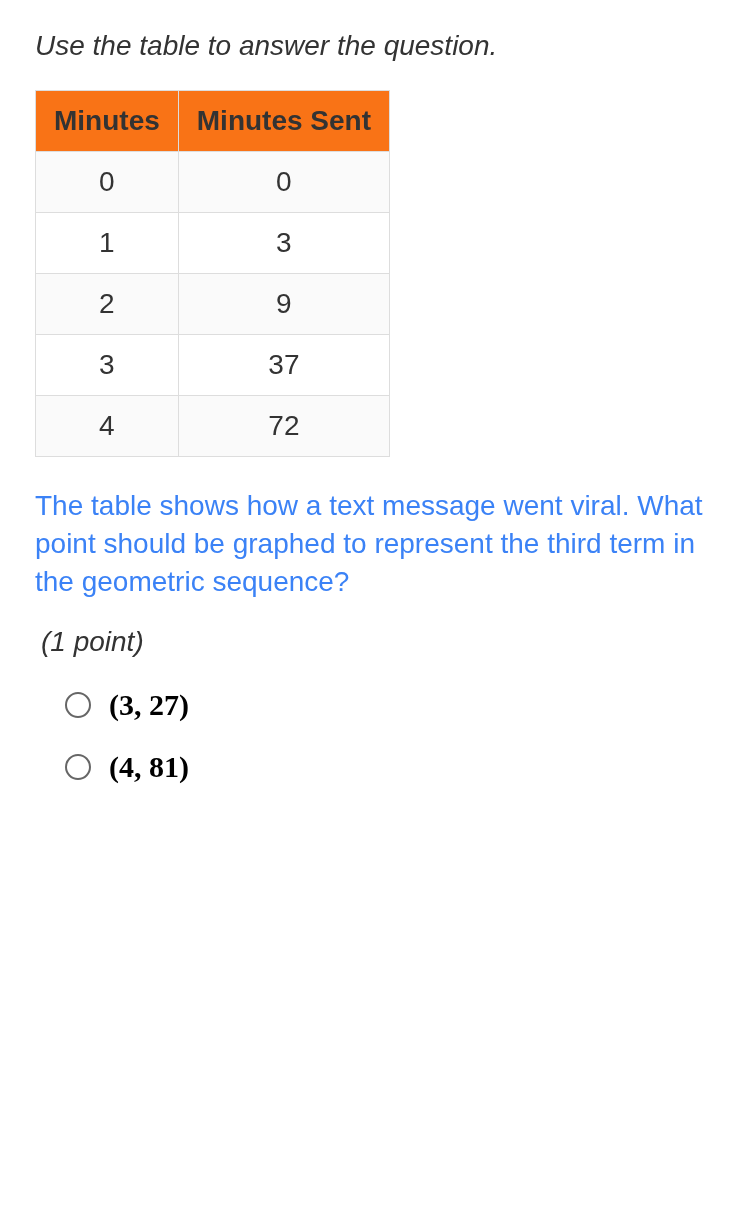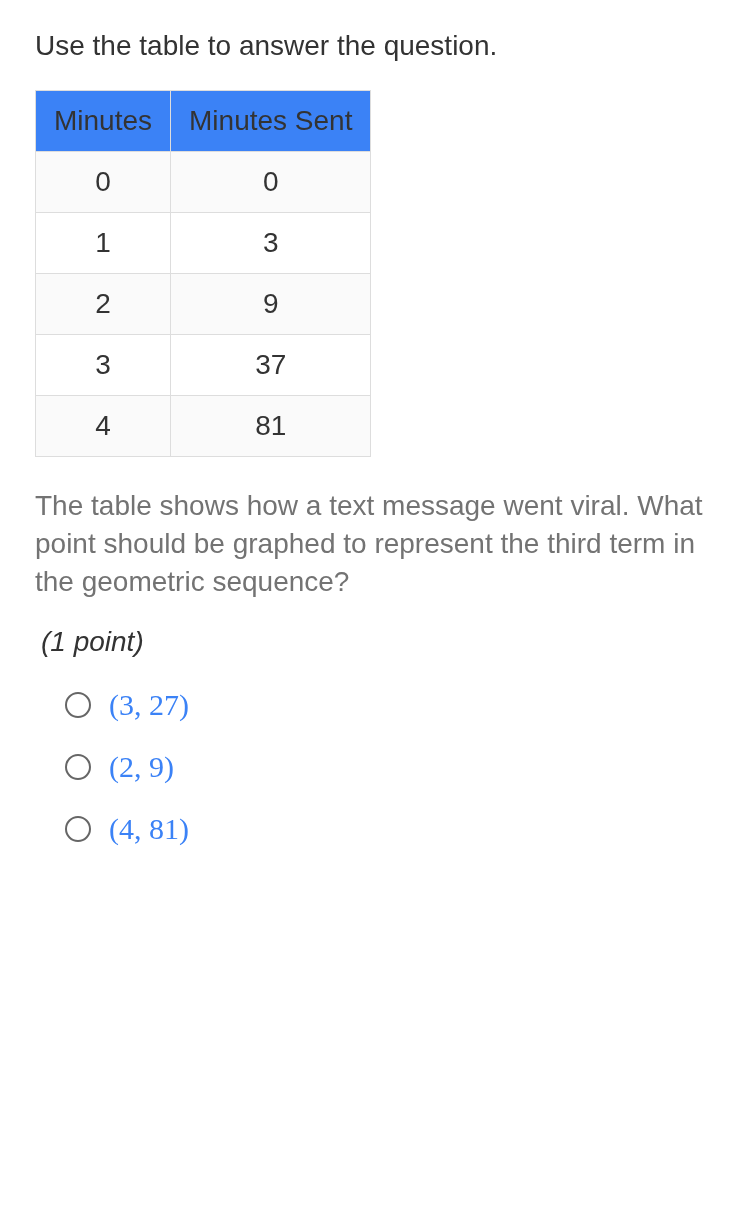--- a/index.html
+++ b/index.html
@@ -8,49 +8,50 @@
   body {
     font-family: Arial, Helvetica, sans-serif;
     font-size: 28px;
     color: #333;
     margin: 0;
     padding: 30px 35px;
     width: 753px;
     background: #fff;
   }
   .instruction {
+    font-style: italic;
     margin-bottom: 28px;
     color: #333;
   }
   table.data-table {
     border-collapse: collapse;
     margin-bottom: 30px;
   }
   table.data-table th,
   table.data-table td {
     border: 1px solid #ddd;
     padding: 14px 18px;
     text-align: center;
     font-size: 28px;
     color: #333;
   }
   table.data-table th {
-    background: #3b82f6;
-    font-weight: normal;
+    background: #f97316;
+    font-weight: bold;
   }
   table.data-table tr:nth-child(odd) td {
     background: #fafafa;
   }
   table.data-table tr:nth-child(even) td {
     background: #fff;
   }
   .question-text {
     margin-bottom: 26px;
     line-height: 1.35;
-    color: #737373;
+    color: #3b82f6;
   }
   .points {
     font-style: italic;
     margin-bottom: 30px;
     padding-left: 6px;
     margin-top: 16px;
   }
   .options {
     padding-left: 30px;
   }
@@ -64,21 +65,22 @@
     width: 26px;
     height: 26px;
     border: 2px solid #666;
     border-radius: 50%;
     margin-right: 18px;
     flex-shrink: 0;
   }
   .option-label {
     font-family: 'Times New Roman', Times, serif;
     font-size: 30px;
-    color: #3b82f6;
+    color: #000000;
+    font-weight: bold;
   }
 </style>
 </head>
 <body>
 
 <div class="instruction">Use the table to answer the question.</div>
 
 <table class="data-table">
   <thead>
     <tr>
@@ -98,35 +100,31 @@
     <tr>
       <td>2</td>
       <td>9</td>
     </tr>
     <tr>
       <td>3</td>
       <td>37</td>
     </tr>
     <tr>
       <td>4</td>
-      <td>81</td>
+      <td>72</td>
     </tr>
   </tbody>
 </table>
 
 <div class="question-text">The table shows how a text message went viral. What point should be graphed to represent the third term in the geometric sequence?</div>
 
 <div class="points">(1 point)</div>
 
 <div class="options">
   <div class="option">
     <span class="radio"></span>
     <span class="option-label">(3, 27)</span>
   </div>
   <div class="option">
     <span class="radio"></span>
-    <span class="option-label">(2, 9)</span>
-  </div>
-  <div class="option">
-    <span class="radio"></span>
     <span class="option-label">(4, 81)</span>
   </div>
 </div>
 
 </body></html>

